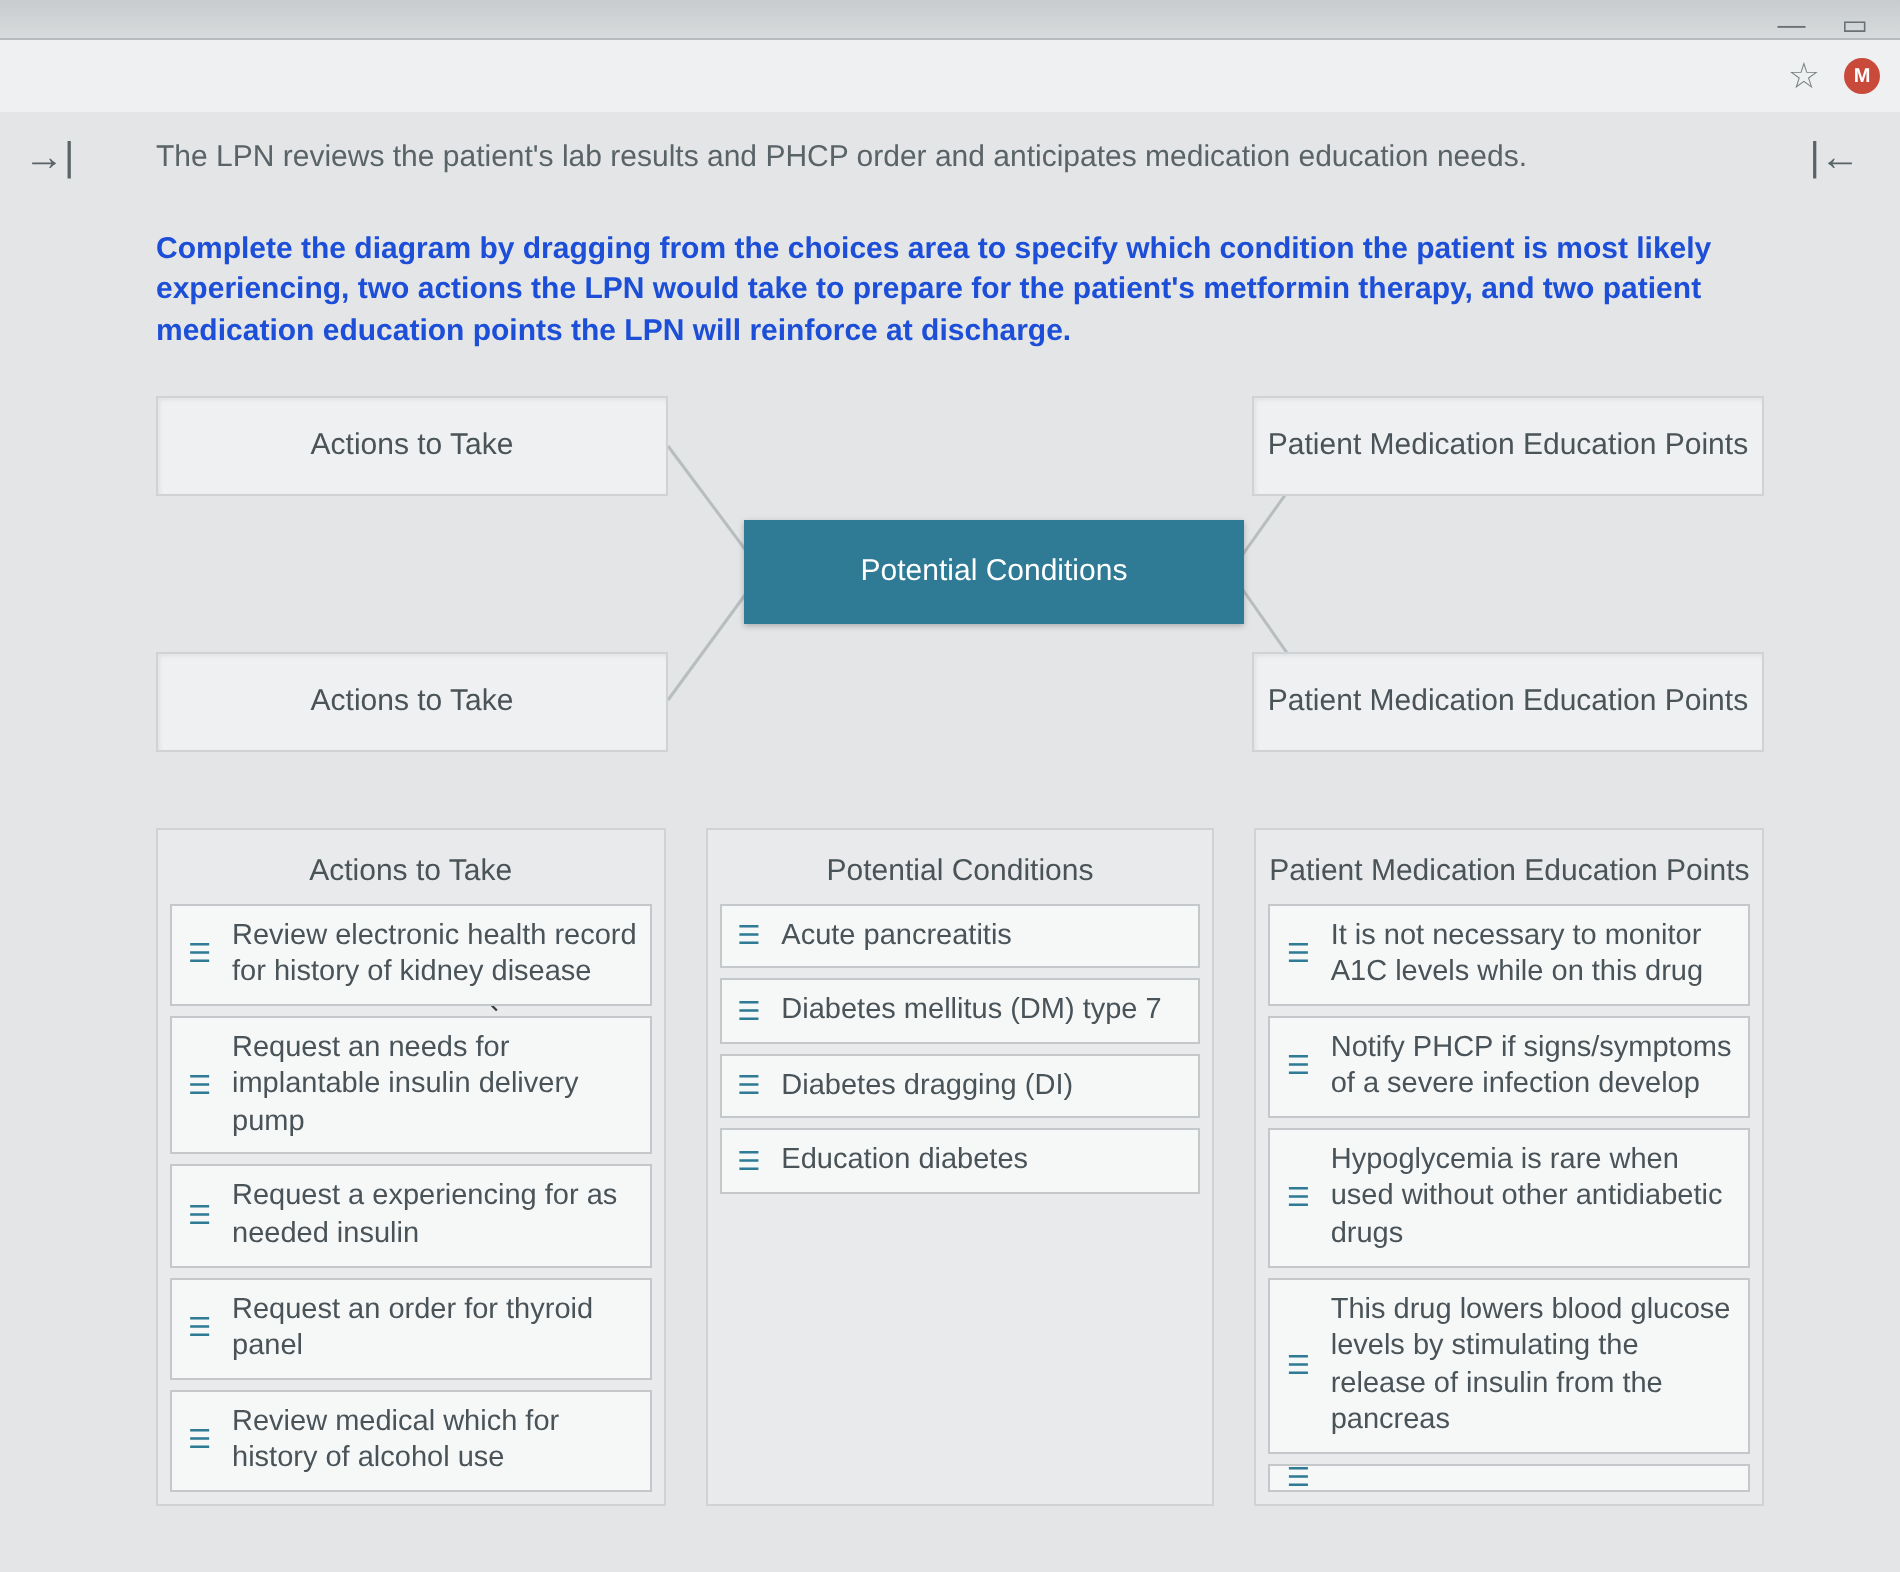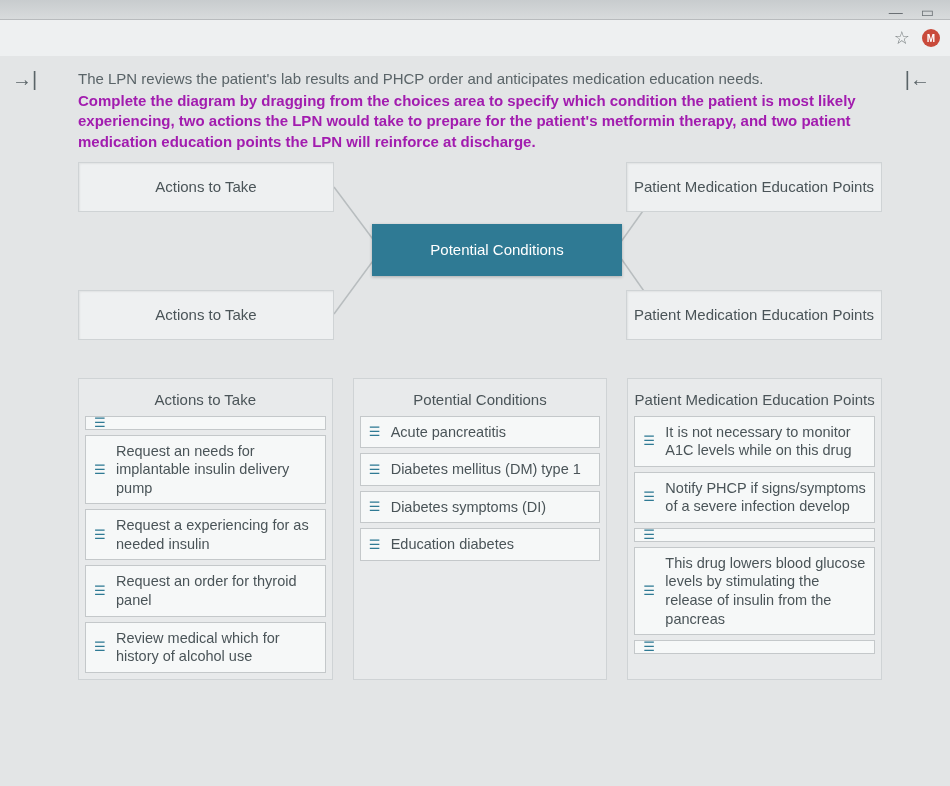--- a/index.html
+++ b/index.html
@@ -55,28 +55,28 @@
       cursor: pointer;
     }
     .nav-arrow-left { left: 12px; }
     .nav-arrow-right { right: 20px; }
     .main {
       padding: 14px 58px 0 68px;
     }
     .intro-text {
       font-size: 15px;
       color: #5a6468;
-      margin-bottom: 4px;
+      margin-bottom: 28px;
     }
     .instructions-text {
       font-size: 15px;
       font-weight: bold;
-      color: #a21caf;
+      color: #1d4ed8;
       line-height: 1.35;
-      margin-bottom: 10px;
+      margin-bottom: 22px;
     }
     .diagram {
       position: relative;
       height: 210px;
       margin-bottom: 6px;
     }
     .drop-zone {
       position: absolute;
       width: 256px;
       height: 50px;
@@ -212,20 +212,21 @@
         <span>Patient Medication Education Points</span>
       </div>
     </div>
 
     <div class="choices-row">
 
       <div class="choice-col">
         <div class="choice-col-header">Actions to Take</div>
         <div class="choice-item">
           <span class="drag-handle">☰</span>
+          <span>Review electronic health record for history of kidney disease</span>
         </div>
         <div class="choice-item">
           <span class="drag-handle">☰</span>
           <span>Request an needs for implantable insulin delivery pump</span>
         </div>
         <div class="choice-item">
           <span class="drag-handle">☰</span>
           <span>Request a experiencing for as needed insulin</span>
         </div>
         <div class="choice-item">
@@ -239,44 +240,45 @@
       </div>
 
       <div class="choice-col">
         <div class="choice-col-header">Potential Conditions</div>
         <div class="choice-item">
           <span class="drag-handle">☰</span>
           <span>Acute pancreatitis</span>
         </div>
         <div class="choice-item">
           <span class="drag-handle">☰</span>
-          <span>Diabetes mellitus (DM) type 1</span>
-        </div>
-        <div class="choice-item">
-          <span class="drag-handle">☰</span>
-          <span>Diabetes symptoms (DI)</span>
+          <span>Diabetes mellitus (DM) type 7</span>
+        </div>
+        <div class="choice-item">
+          <span class="drag-handle">☰</span>
+          <span>Diabetes dragging (DI)</span>
         </div>
         <div class="choice-item">
           <span class="drag-handle">☰</span>
           <span>Education diabetes</span>
         </div>
       </div>
 
       <div class="choice-col">
         <div class="choice-col-header">Patient Medication Education Points</div>
         <div class="choice-item">
           <span class="drag-handle">☰</span>
           <span>It is not necessary to monitor A1C levels while on this drug</span>
         </div>
         <div class="choice-item">
           <span class="drag-handle">☰</span>
           <span>Notify PHCP if signs/symptoms of a severe infection develop</span>
         </div>
         <div class="choice-item">
           <span class="drag-handle">☰</span>
+          <span>Hypoglycemia is rare when used without other antidiabetic drugs</span>
         </div>
         <div class="choice-item">
           <span class="drag-handle">☰</span>
           <span>This drug lowers blood glucose levels by stimulating the release of insulin from the pancreas</span>
         </div>
         <div class="choice-item">
           <span class="drag-handle">☰</span>
         </div>
       </div>
 

